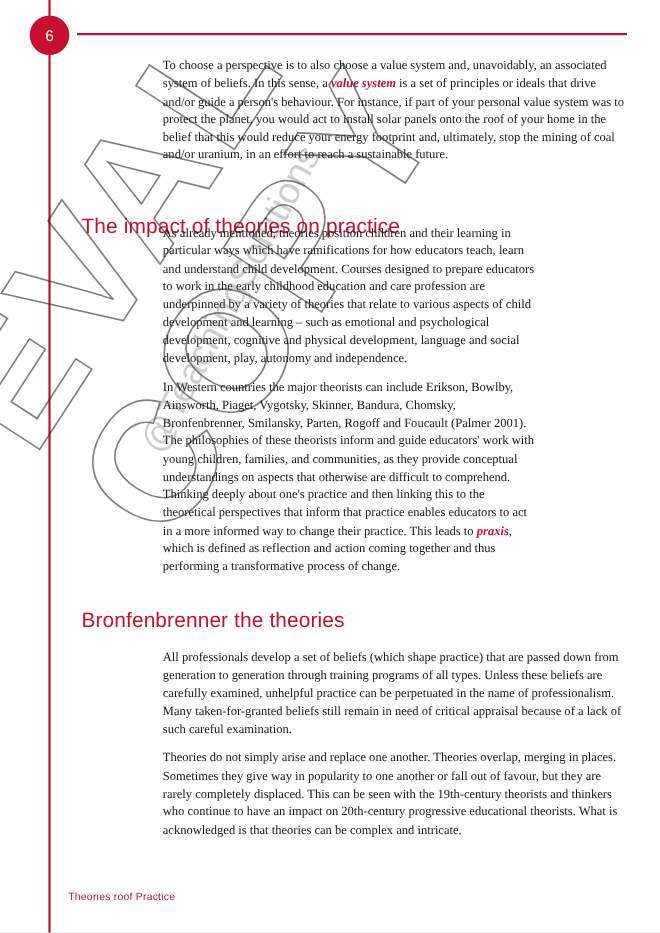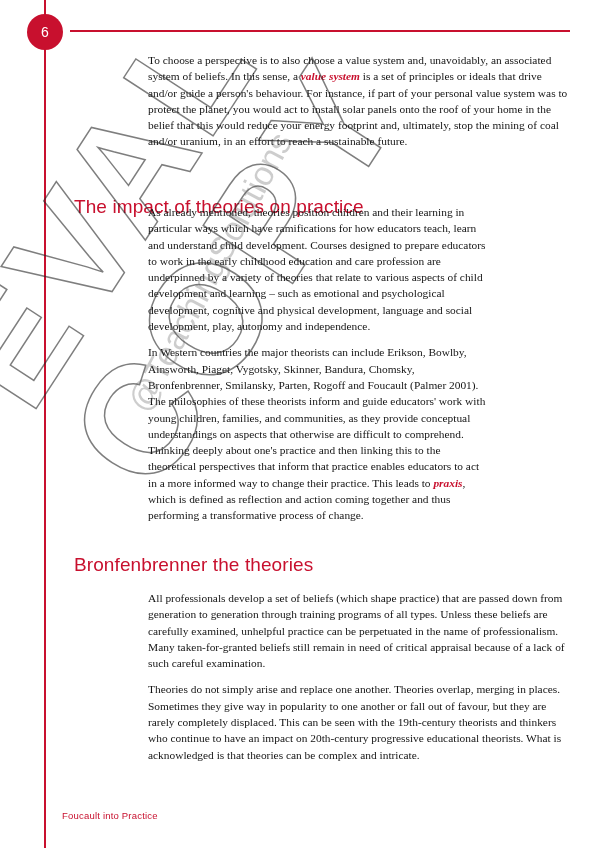--- a/index.html
+++ b/index.html
@@ -179,15 +179,15 @@
       </div>
     </div>
 
   </div>
 
   <div class="wm-layer">
     <div class="wm-eval"><span>EVAL</span><br><span>COPY</span></div>
     <div class="wm-ts">@TeachingSolutions</div>
   </div>
 
-  <div class="footer">Foucault into Practice</div>
+  <div class="footer">Theories roof Practice</div>
 
 </div>
 
 </body></html>

